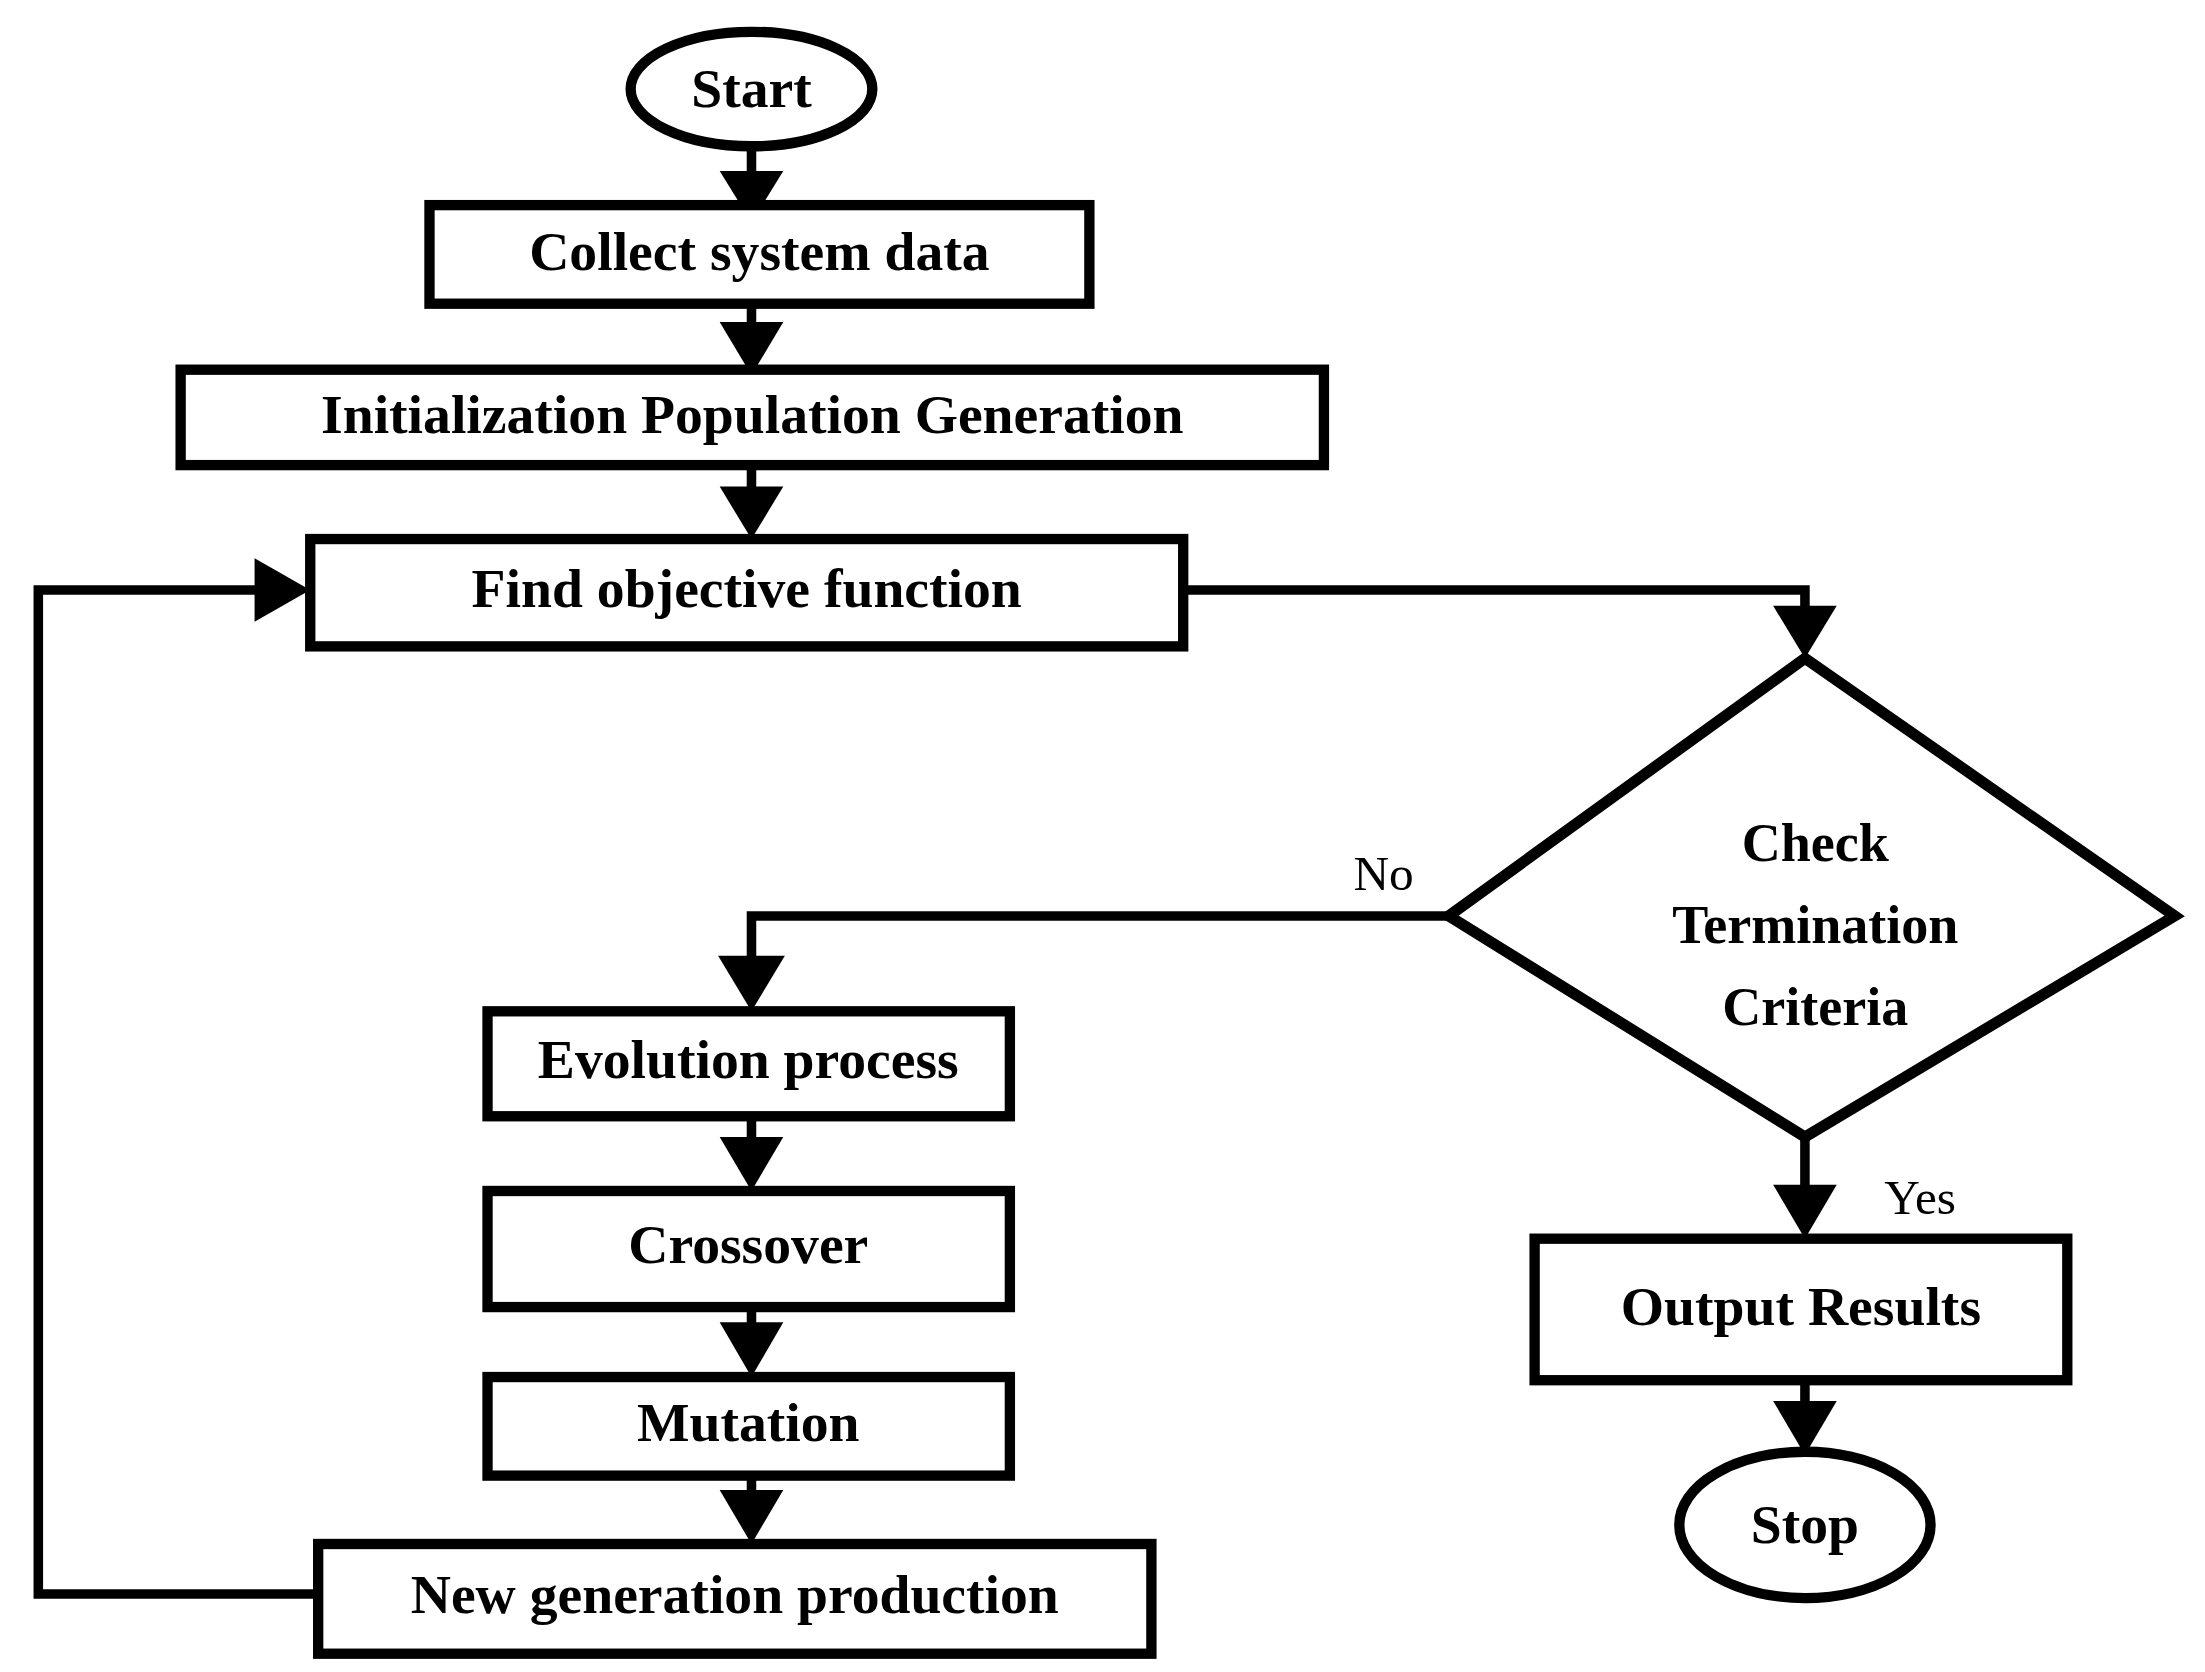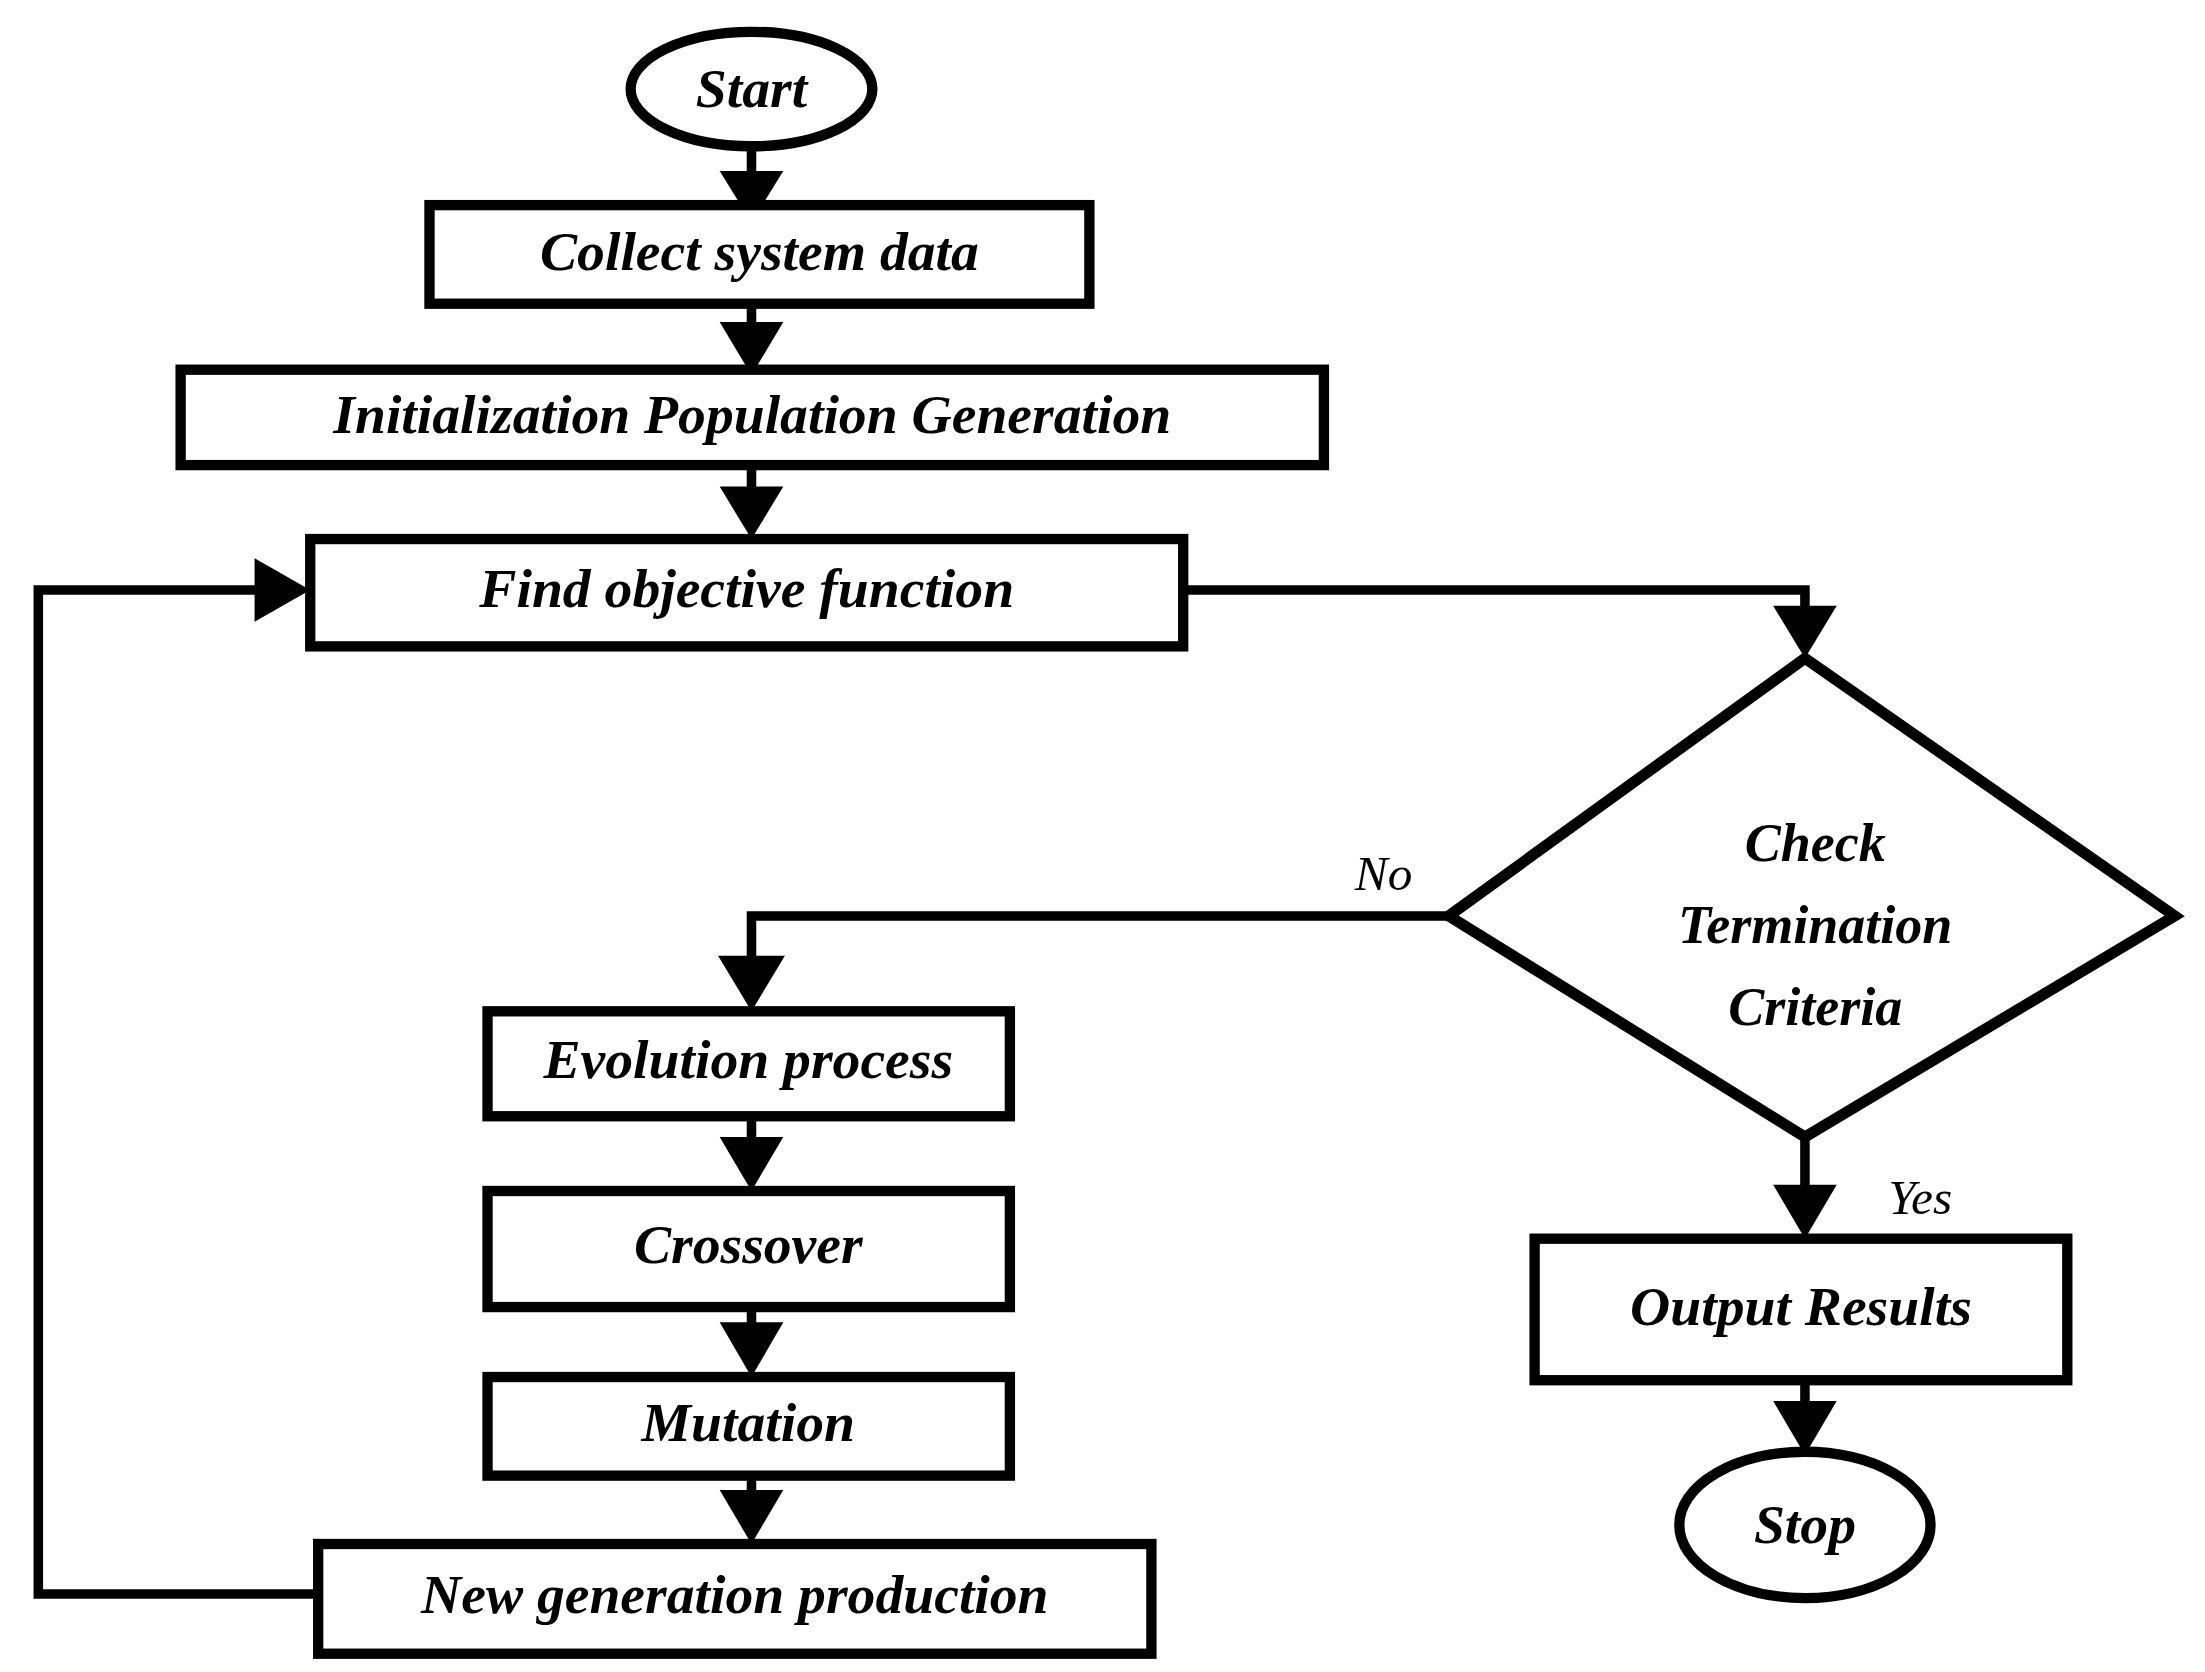--- a/index.html
+++ b/index.html
@@ -10,21 +10,20 @@
   }
   body {
     font-family: "Liberation Serif", "DejaVu Serif", serif;
   }
   #flowchart-root {
     position: relative;
     width: 2205px;
     height: 1672px;
     background: #ffffff;
     overflow: hidden;
-    font-style: italic;
   }
   svg#flow-svg {
     position: absolute;
     top: 0;
     left: 0;
     width: 2205px;
     height: 1672px;
   }
   .node-shape {
     fill: #ffffff;

